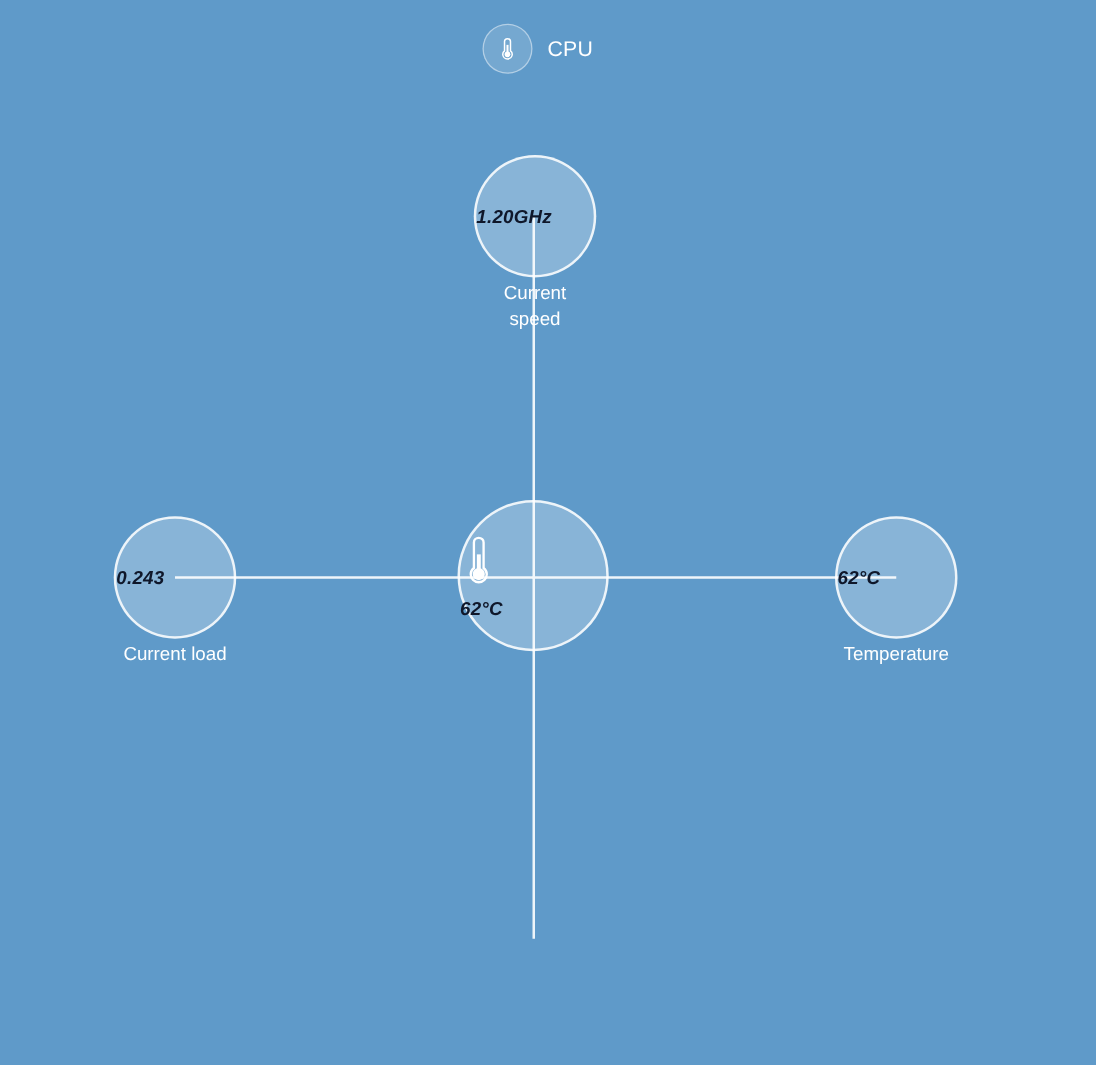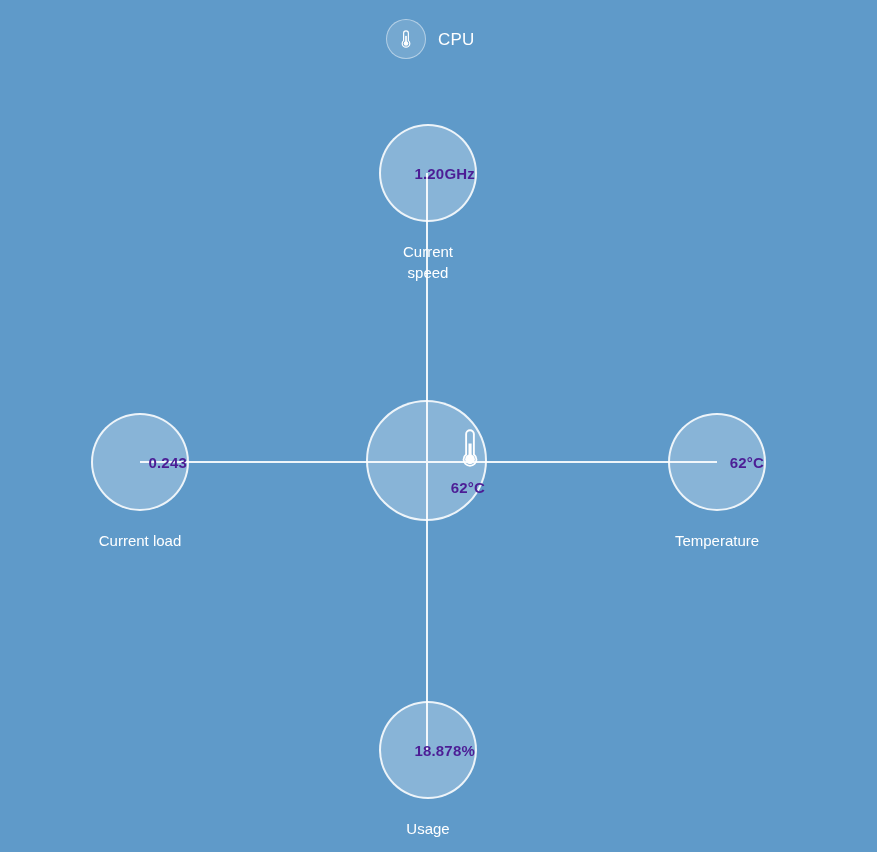--- a/index.html
+++ b/index.html
@@ -77,25 +77,26 @@
     flex-direction: column;
     align-items: center;
   }
   .bubble {
     border-radius: 50%;
     background: rgba(255,255,255,0.26);
     border: 2px solid rgba(255,255,255,0.85);
     box-sizing: border-box;
     display: flex;
     flex-direction: column;
-    align-items: flex-end;
+    align-items: flex-start;
     justify-content: center;
-    color: #4c1d95;
+    color: #0f172a;
     position: relative;
     z-index: 2;
+    font-style: italic;
   }
   .bubble-sat {
     width: 98px;
     height: 98px;
   }
   .bubble-center {
     width: 121px;
     height: 121px;
     gap: 2px;
   }
@@ -105,21 +106,21 @@
     letter-spacing: 0.2px;
     line-height: 1;
     white-space: nowrap;
   }
   .value-center {
     font-size: 15px;
     font-weight: bold;
     margin-top: 6px;
   }
   .label {
-    margin-top: 19px;
+    margin-top: 2px;
     color: #ffffff;
     font-size: 15px;
     line-height: 21px;
     text-align: center;
     white-space: pre-line;
     max-width: 120px;
   }
 
   
   #node-top    { left: 379px; top: 124px; width: 98px; }
@@ -169,26 +170,20 @@
     <div class="label">Current load</div>
   </div>
 
   <div class="node" id="node-right">
     <div class="bubble bubble-sat">
       <span class="value">62°C</span>
     </div>
     <div class="label">Temperature</div>
   </div>
 
-  <div class="node" id="node-bottom">
-    <div class="bubble bubble-sat">
-      <span class="value">18.878%</span>
-    </div>
-    <div class="label">Usage</div>
-  </div>
 
   <div class="node" id="node-center">
     <div class="bubble bubble-center">
       <svg class="thermo" width="30" height="46" viewBox="0 0 24 36">
         <path d="M12 3c-1.75 0-3.1 1.3-3.1 2.95v16.4c-1.25 0.92-2.05 2.36-2.05 3.98 0 2.83 2.31 5.12 5.15 5.12s5.15-2.29 5.15-5.12c0-1.62-0.8-3.06-2.05-3.98V5.95C15.1 4.3 13.75 3 12 3z" fill="none" stroke="#ffffff" stroke-width="1.5"></path>
         <circle cx="12" cy="26.2" r="3.9" fill="#ffffff"></circle>
         <rect x="10.8" y="13.6" width="2.5" height="13" fill="#ffffff"></rect>
       </svg>
       <span class="value value-center">62°C</span>
     </div>

